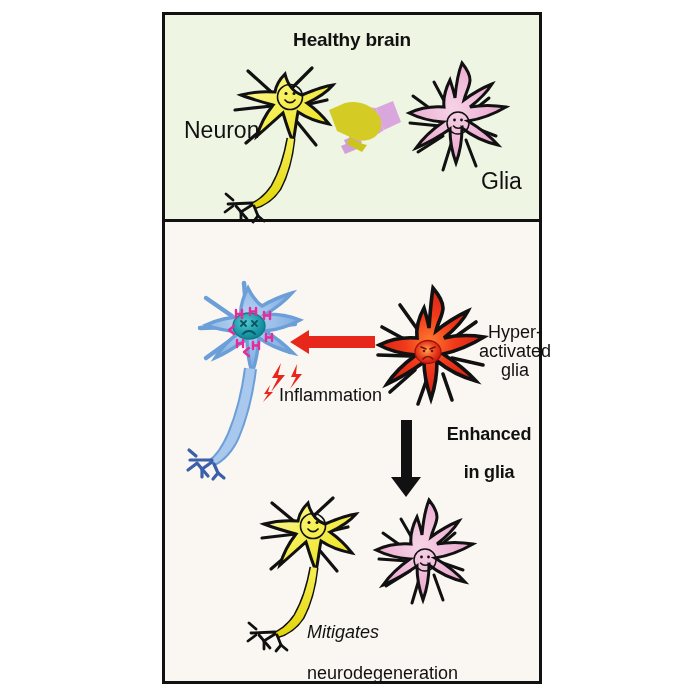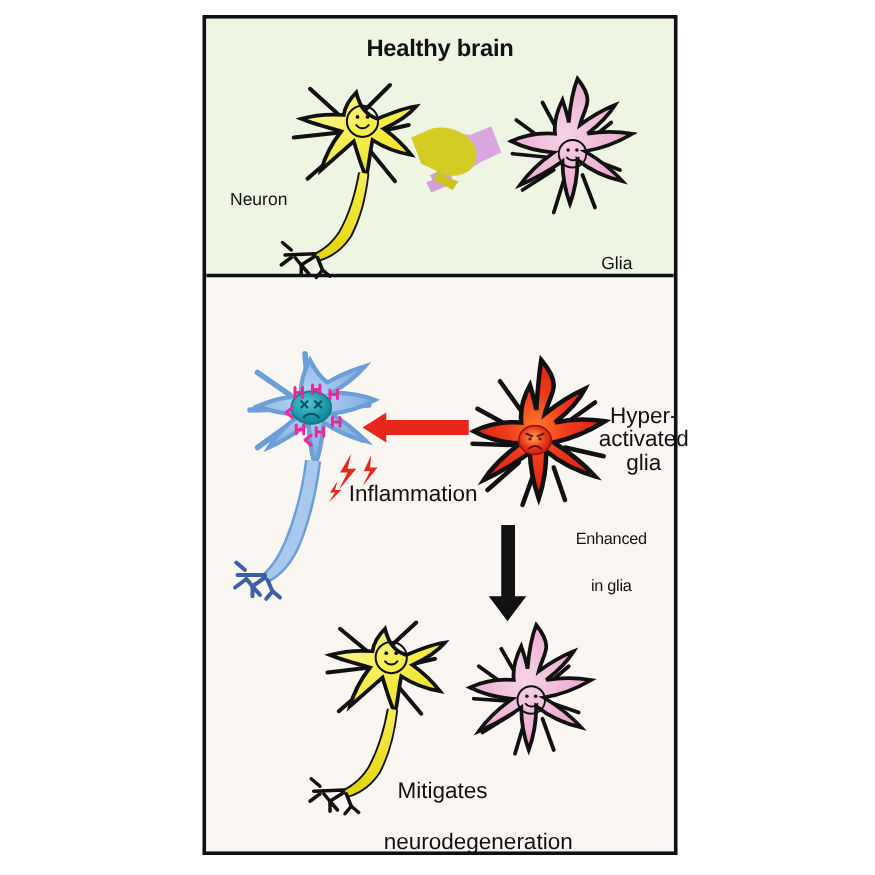--- a/index.html
+++ b/index.html
@@ -60,26 +60,25 @@
     white-space: pre;
     line-height: 1.12;
   }
   .title-bold {
     font-weight: bold;
     font-size: 19px;
     letter-spacing: -0.2px;
   }
   .body-reg {
     font-weight: normal;
-    font-size: 14px;
-    margin-top: 34px;
+    font-size: 23px;
   }
   .body-bold {
-    font-weight: normal;
-    font-size: 13px;
+    font-weight: bold;
+    font-size: 18px;
     letter-spacing: -0.2px;
   }
   .small-reg {
     font-weight: normal;
     font-size: 18px;
   }
   .ctr { text-align: center; transform: translateX(-50%); }
 </style>
 </head>
 <body>
@@ -443,16 +442,16 @@
 
   <div class="lbl small-reg ctr" style="left:515px; top:322px;">Hyper-</div>
   <div class="lbl small-reg ctr" style="left:515px; top:341px;">activated</div>
   <div class="lbl small-reg ctr" style="left:515px; top:360px;">glia</div>
 
   <div class="lbl small-reg" style="left:279px; top:385px;">Inflammation</div>
 
   <div class="lbl body-bold ctr" style="left:489px; top:424px;">Enhanced</div>
   <div class="lbl body-bold ctr" style="left:489px; top:462px;">in glia</div>
 
-  <div class="lbl small-reg" style="left:318px; top:622px;">Mitigates</div>
+  <div class="lbl small-reg" style="left:307px; top:622px;font-style:italic;">Mitigates</div>
   <div class="lbl small-reg" style="left:307px; top:663px;">neurodegeneration</div>
 
 </div>
 
 </body></html>

